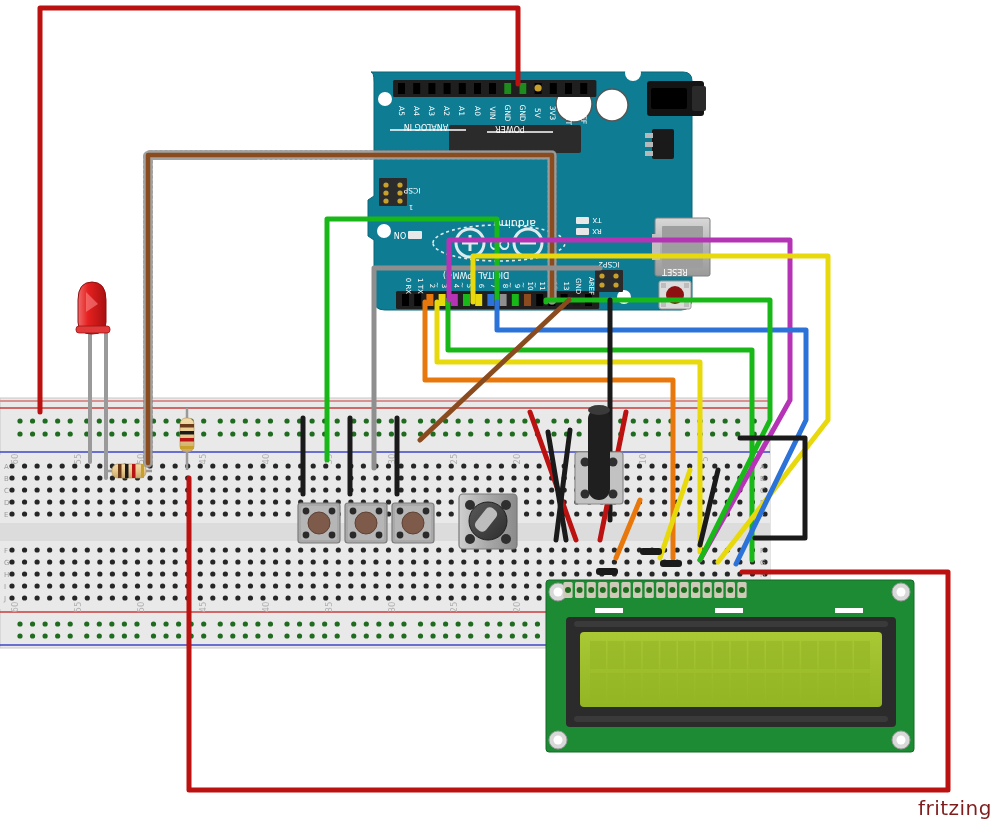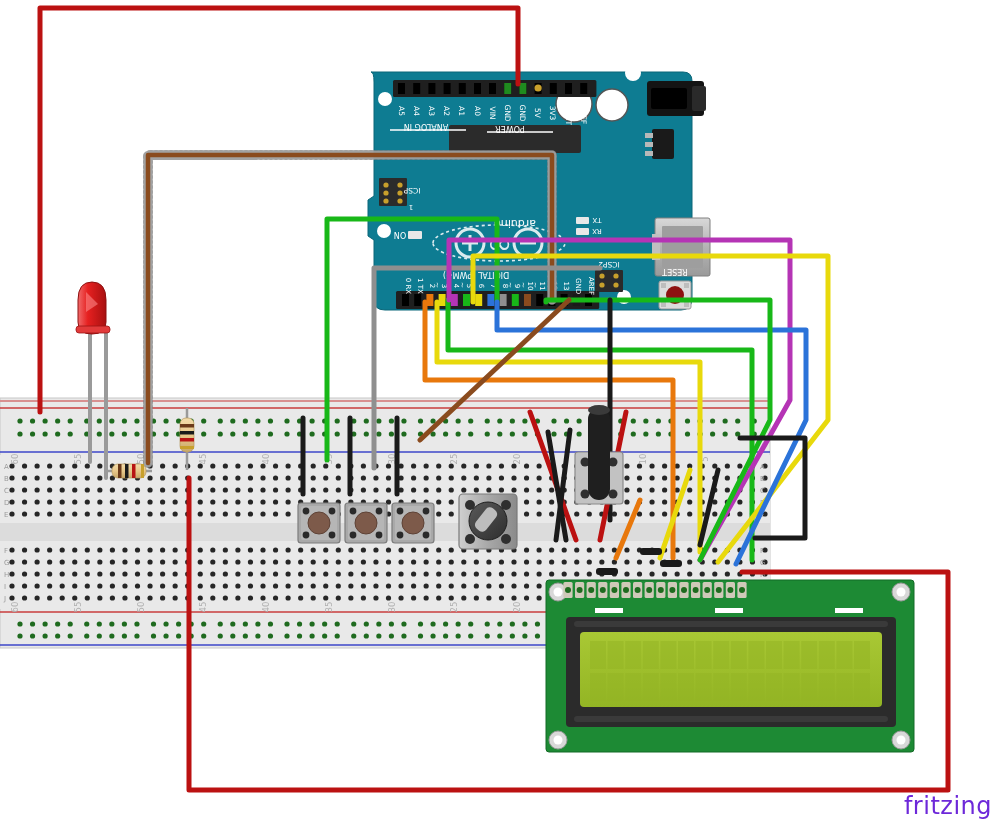--- a/index.html
+++ b/index.html
@@ -2,21 +2,21 @@
 <html><head>
 <meta charset="utf-8">
 <title>Fritzing Breadboard View</title>
 <style>
   html,body{margin:0;padding:0;background:#ffffff;}
   body{width:1000px;height:826px;overflow:hidden;
        font-family:"DejaVu Sans","Liberation Sans",sans-serif;}
   #stage{position:relative;width:1000px;height:826px;background:#ffffff;}
   #stage svg{position:absolute;left:0;top:0;}
   .wm{position:absolute;right:8px;bottom:6px;font-family:"DejaVu Sans",sans-serif;
-      font-size:24px;color:#6d28d9;letter-spacing:.5px;}
+      font-size:20px;color:#7f1d1d;letter-spacing:.5px;}
 </style>
 </head>
 <body>
 
 <div id="stage">
 
 <svg width="1000" height="826" viewBox="0 0 1000 826" xmlns="http://www.w3.org/2000/svg">
   <defs>
     <linearGradient id="ledg" x1="0" y1="0" x2="1" y2="0">
       <stop offset="0%" stop-color="#f06a6a"></stop>

